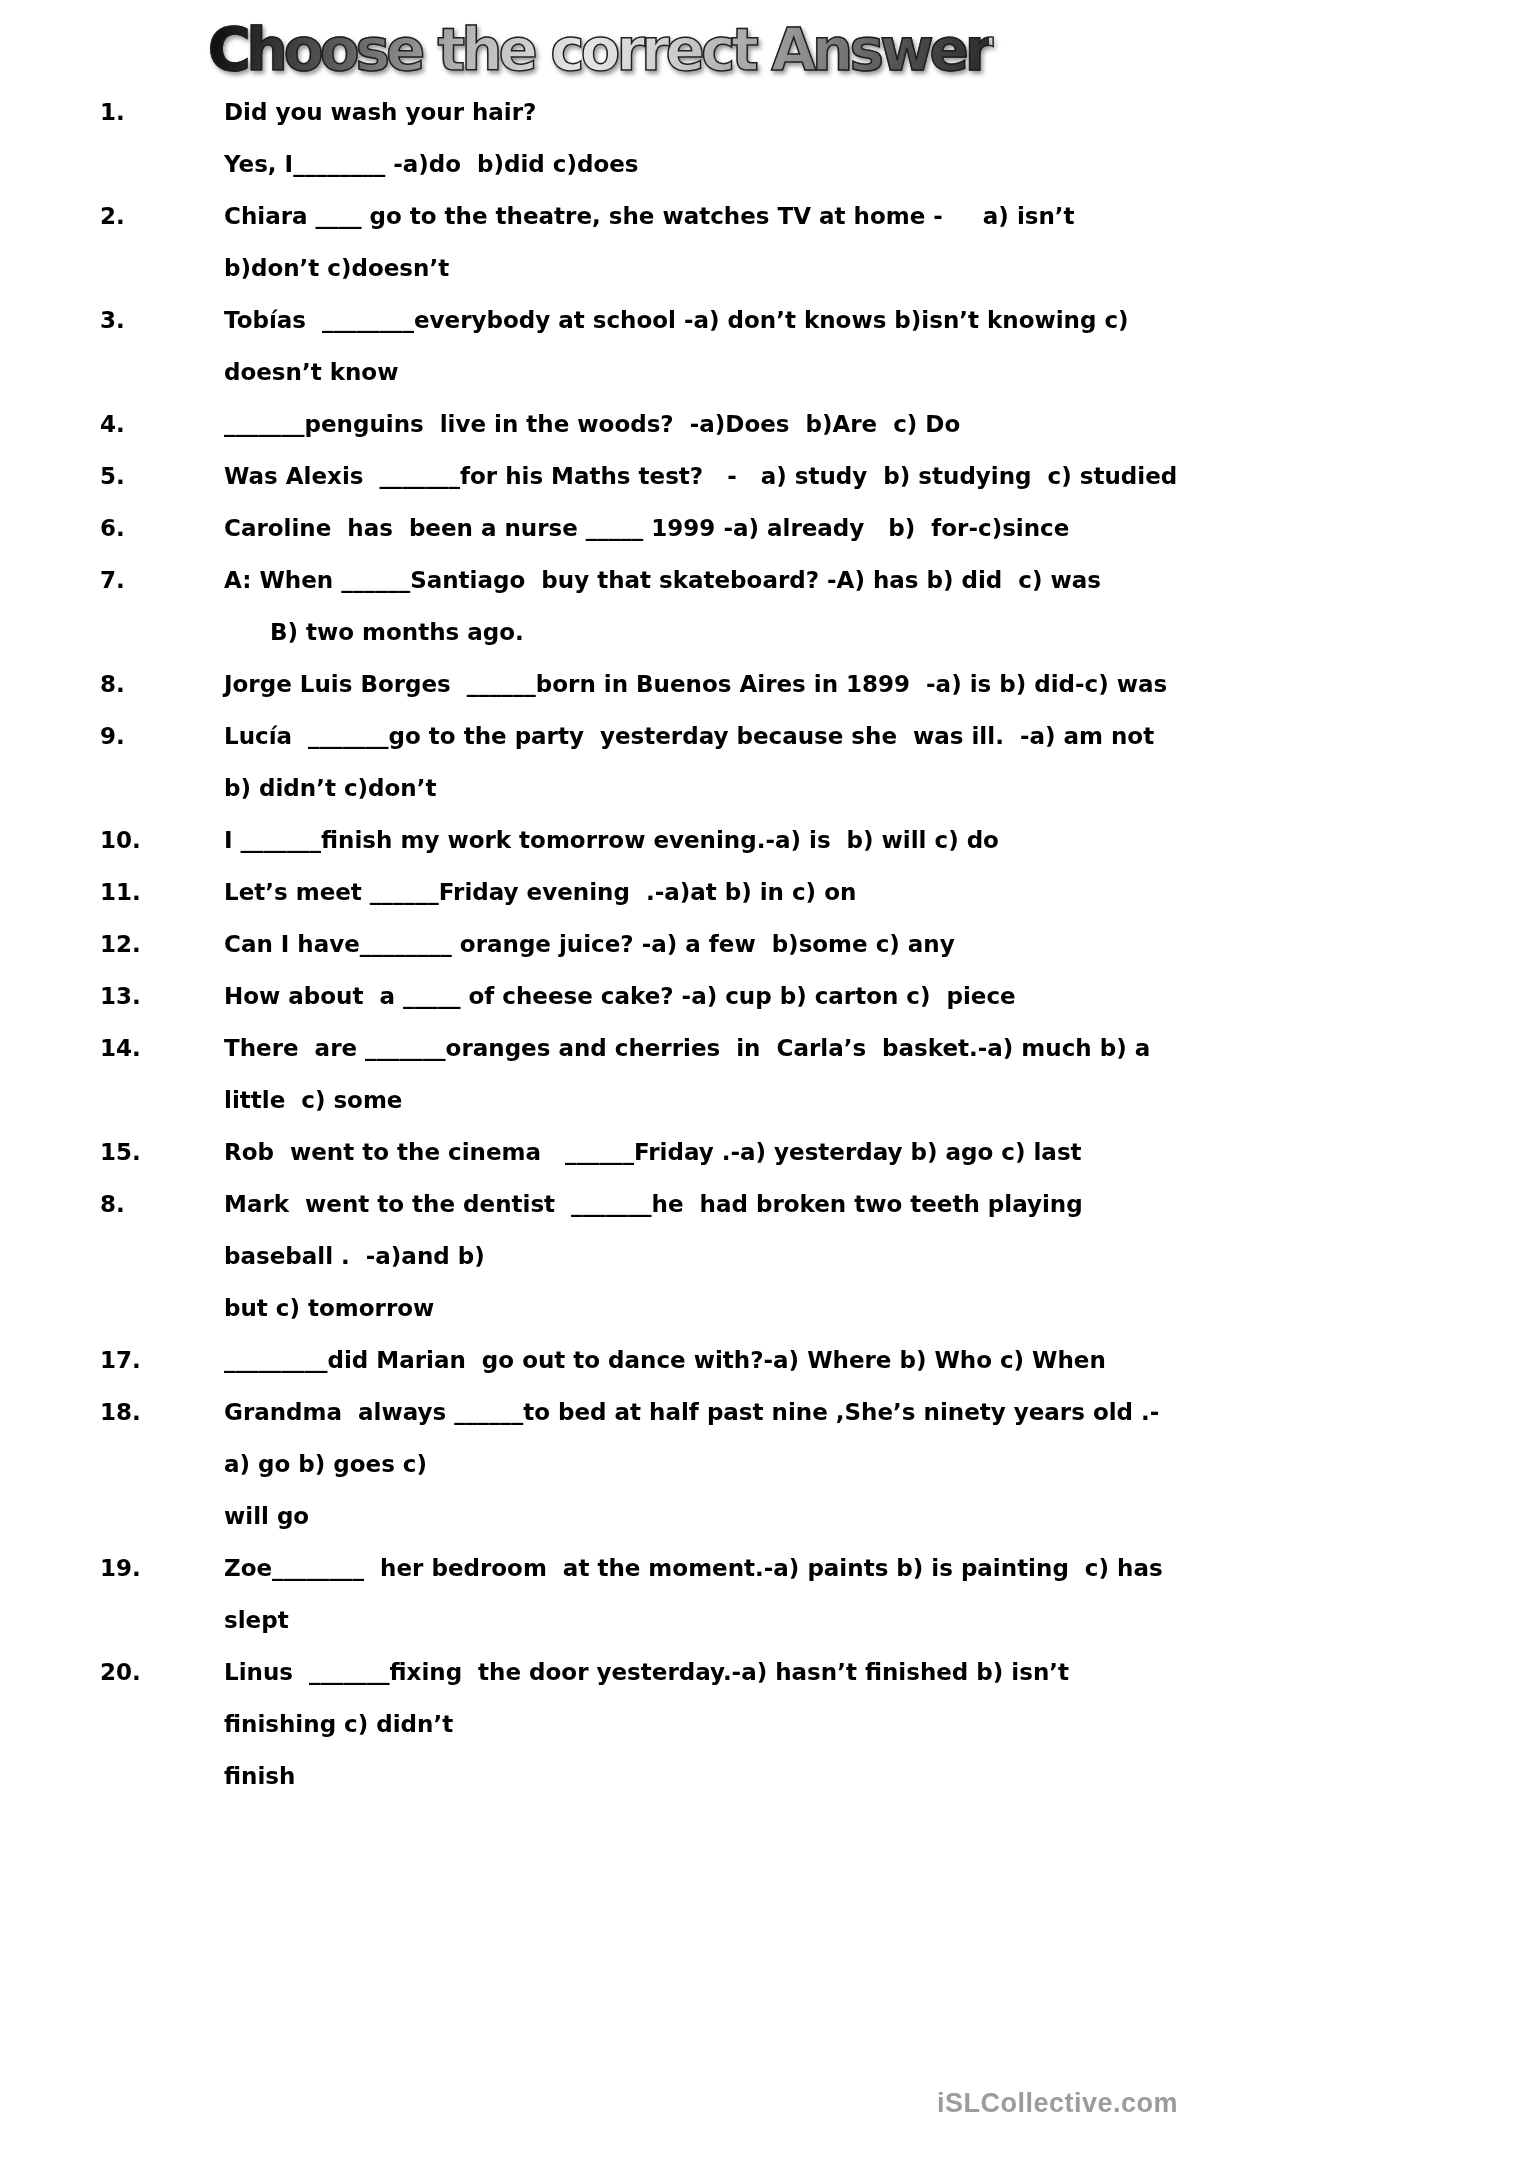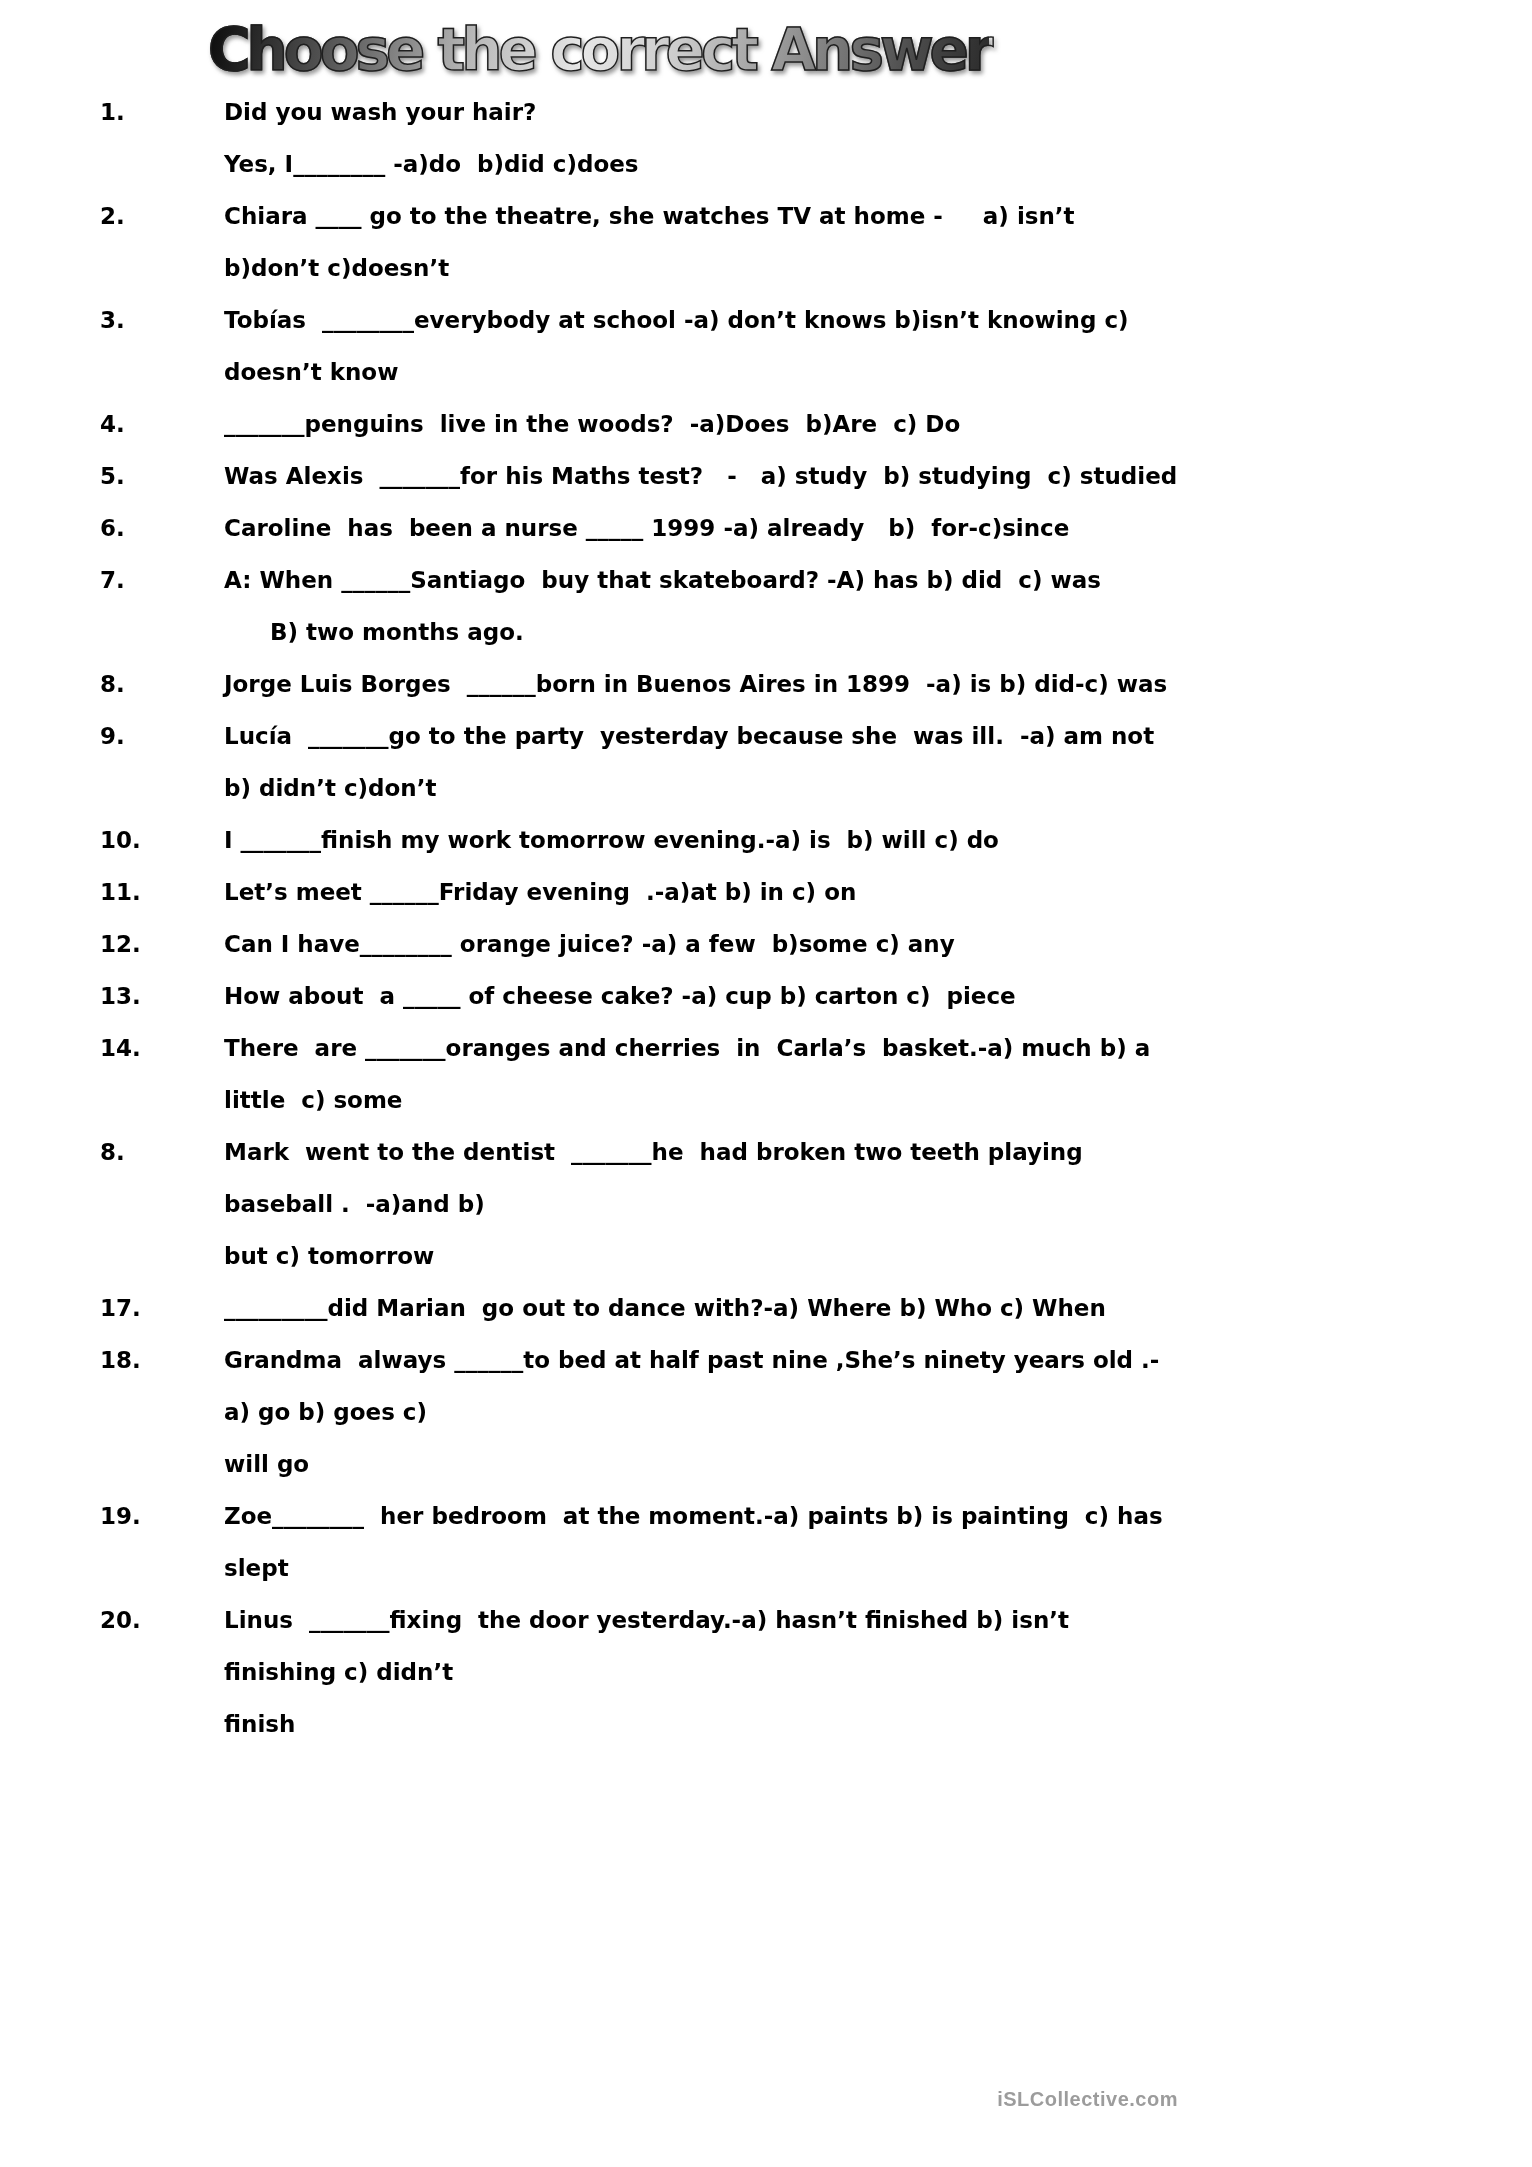--- a/index.html
+++ b/index.html
@@ -55,21 +55,21 @@
     white-space: pre-wrap;
     margin-left: 24px;
   }
   .q-line.indent { padding-left: 46px; }
   .watermark {
     position: absolute;
     right: 34px;
     top: 2088px;
     font-family: "Liberation Sans", sans-serif;
     font-weight: bold;
-    font-size: 20px;
+    font-size: 27px;
     letter-spacing: 0.5px;
     color: #9c9c9c;
     margin-left: 45px;
   }
 </style>
 </head>
 <body>
 
 <div class="page">
   <div class="title">Choose the correct Answer</div>
@@ -155,20 +155,26 @@
           <div class="q-line">How about  a _____ of cheese cake? -a) cup b) carton c)  piece</div>
         </div>
       </div>
       <div class="q-row">
         <div class="q-num">14.</div>
         <div class="q-content">
           <div class="q-line">There  are _______oranges and cherries  in  Carla’s  basket.-a) much b) a little  c) some</div>
         </div>
       </div>
       <div class="q-row">
+        <div class="q-num">15.</div>
+        <div class="q-content">
+          <div class="q-line">Rob  went to the cinema   ______Friday .-a) yesterday b) ago c) last</div>
+        </div>
+      </div>
+      <div class="q-row">
         <div class="q-num">8.</div>
         <div class="q-content">
           <div class="q-line">Mark  went to the dentist  _______he  had broken two teeth playing baseball .  -a)and b)</div>
           <div class="q-line">but c) tomorrow</div>
         </div>
       </div>
       <div class="q-row">
         <div class="q-num">17.</div>
         <div class="q-content">
           <div class="q-line">_________did Marian  go out to dance with?-a) Where b) Who c) When</div>

